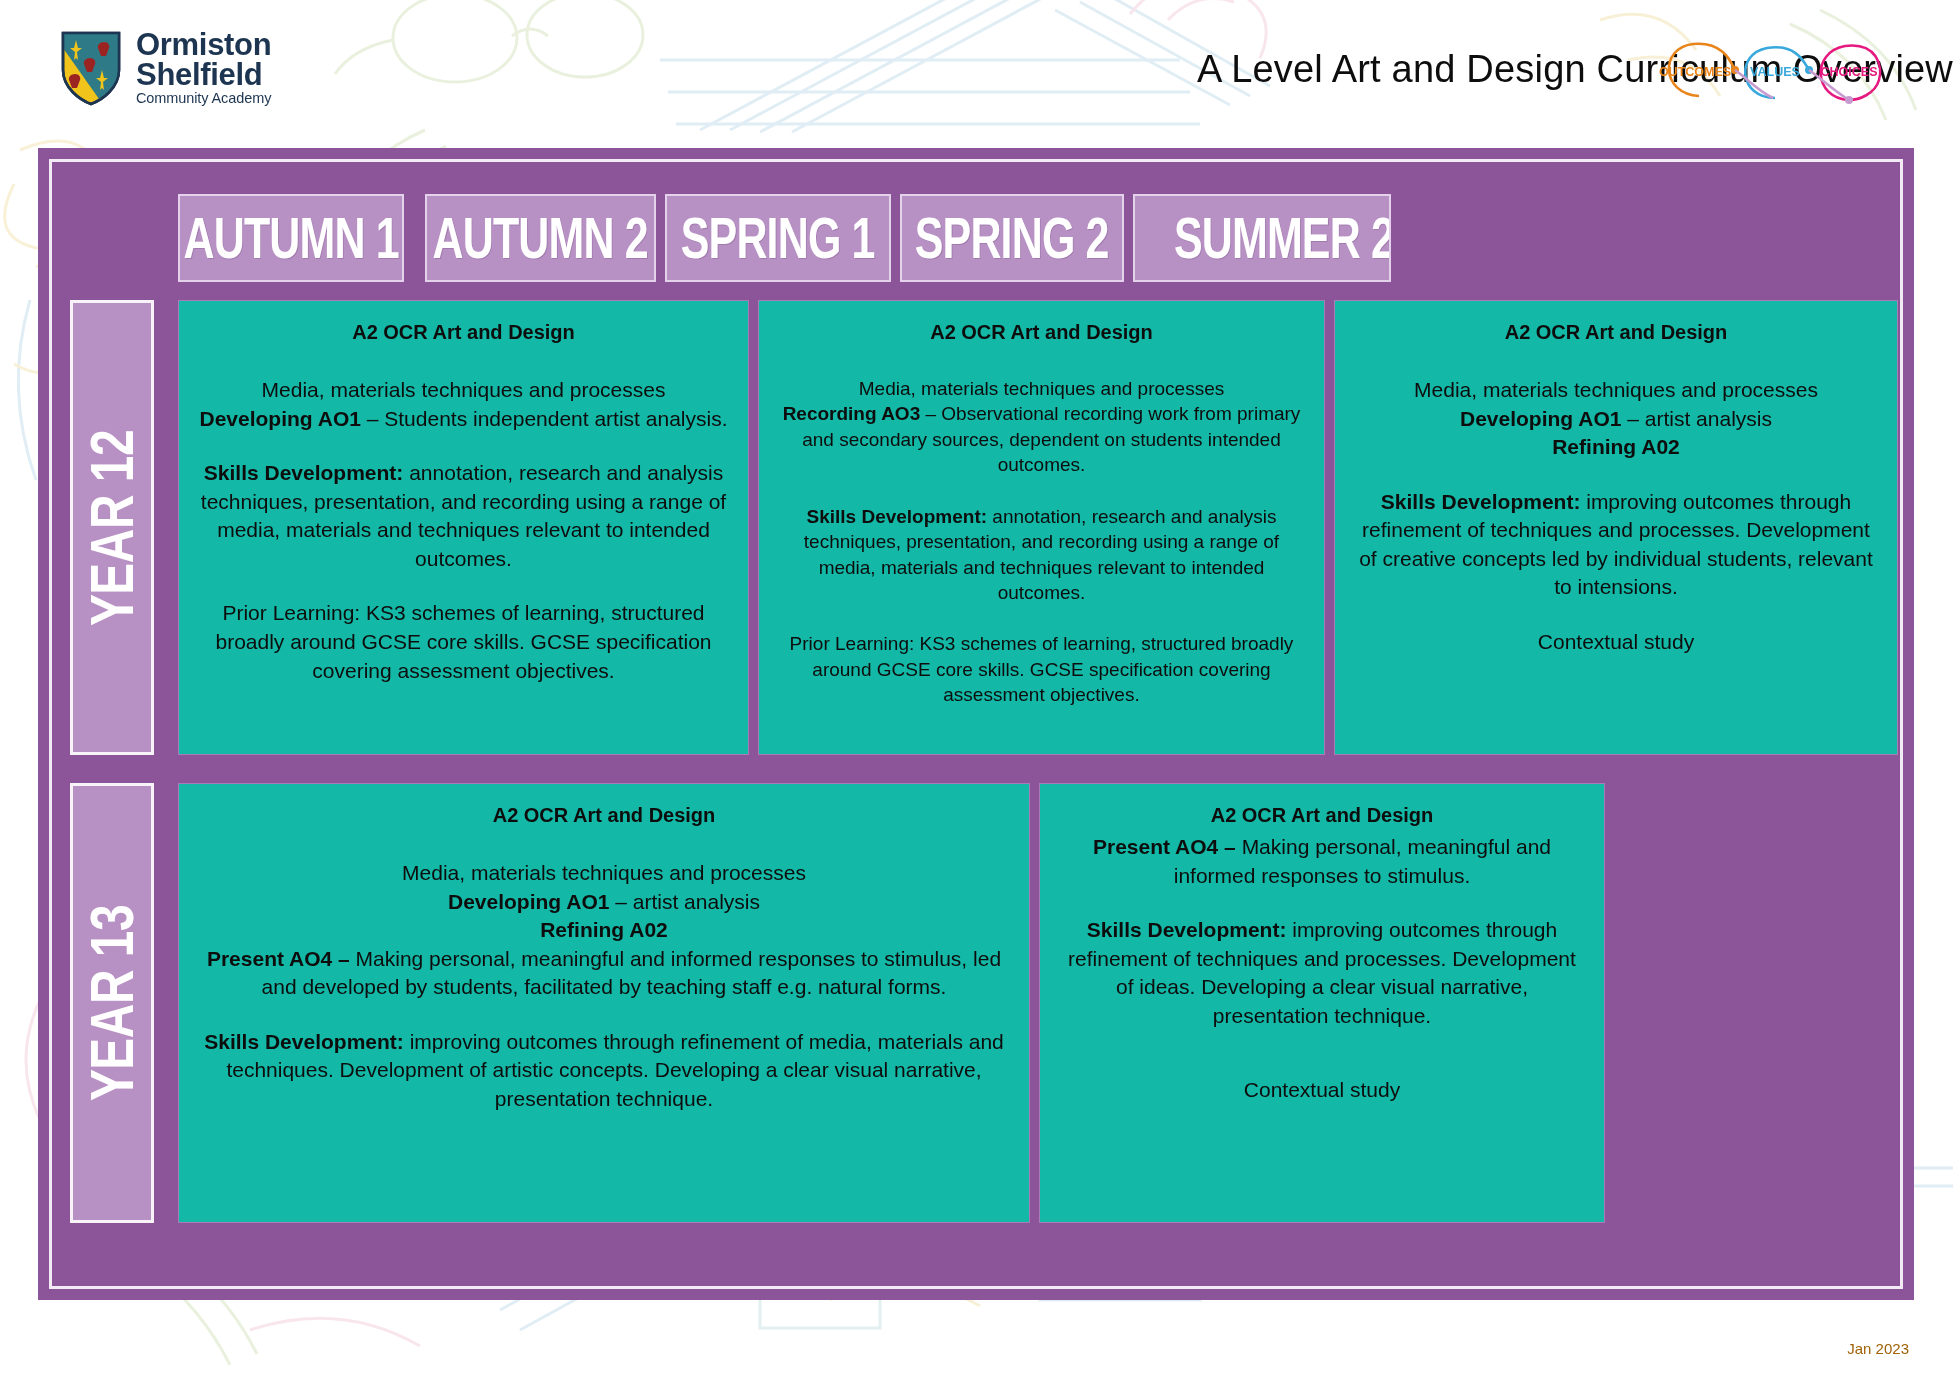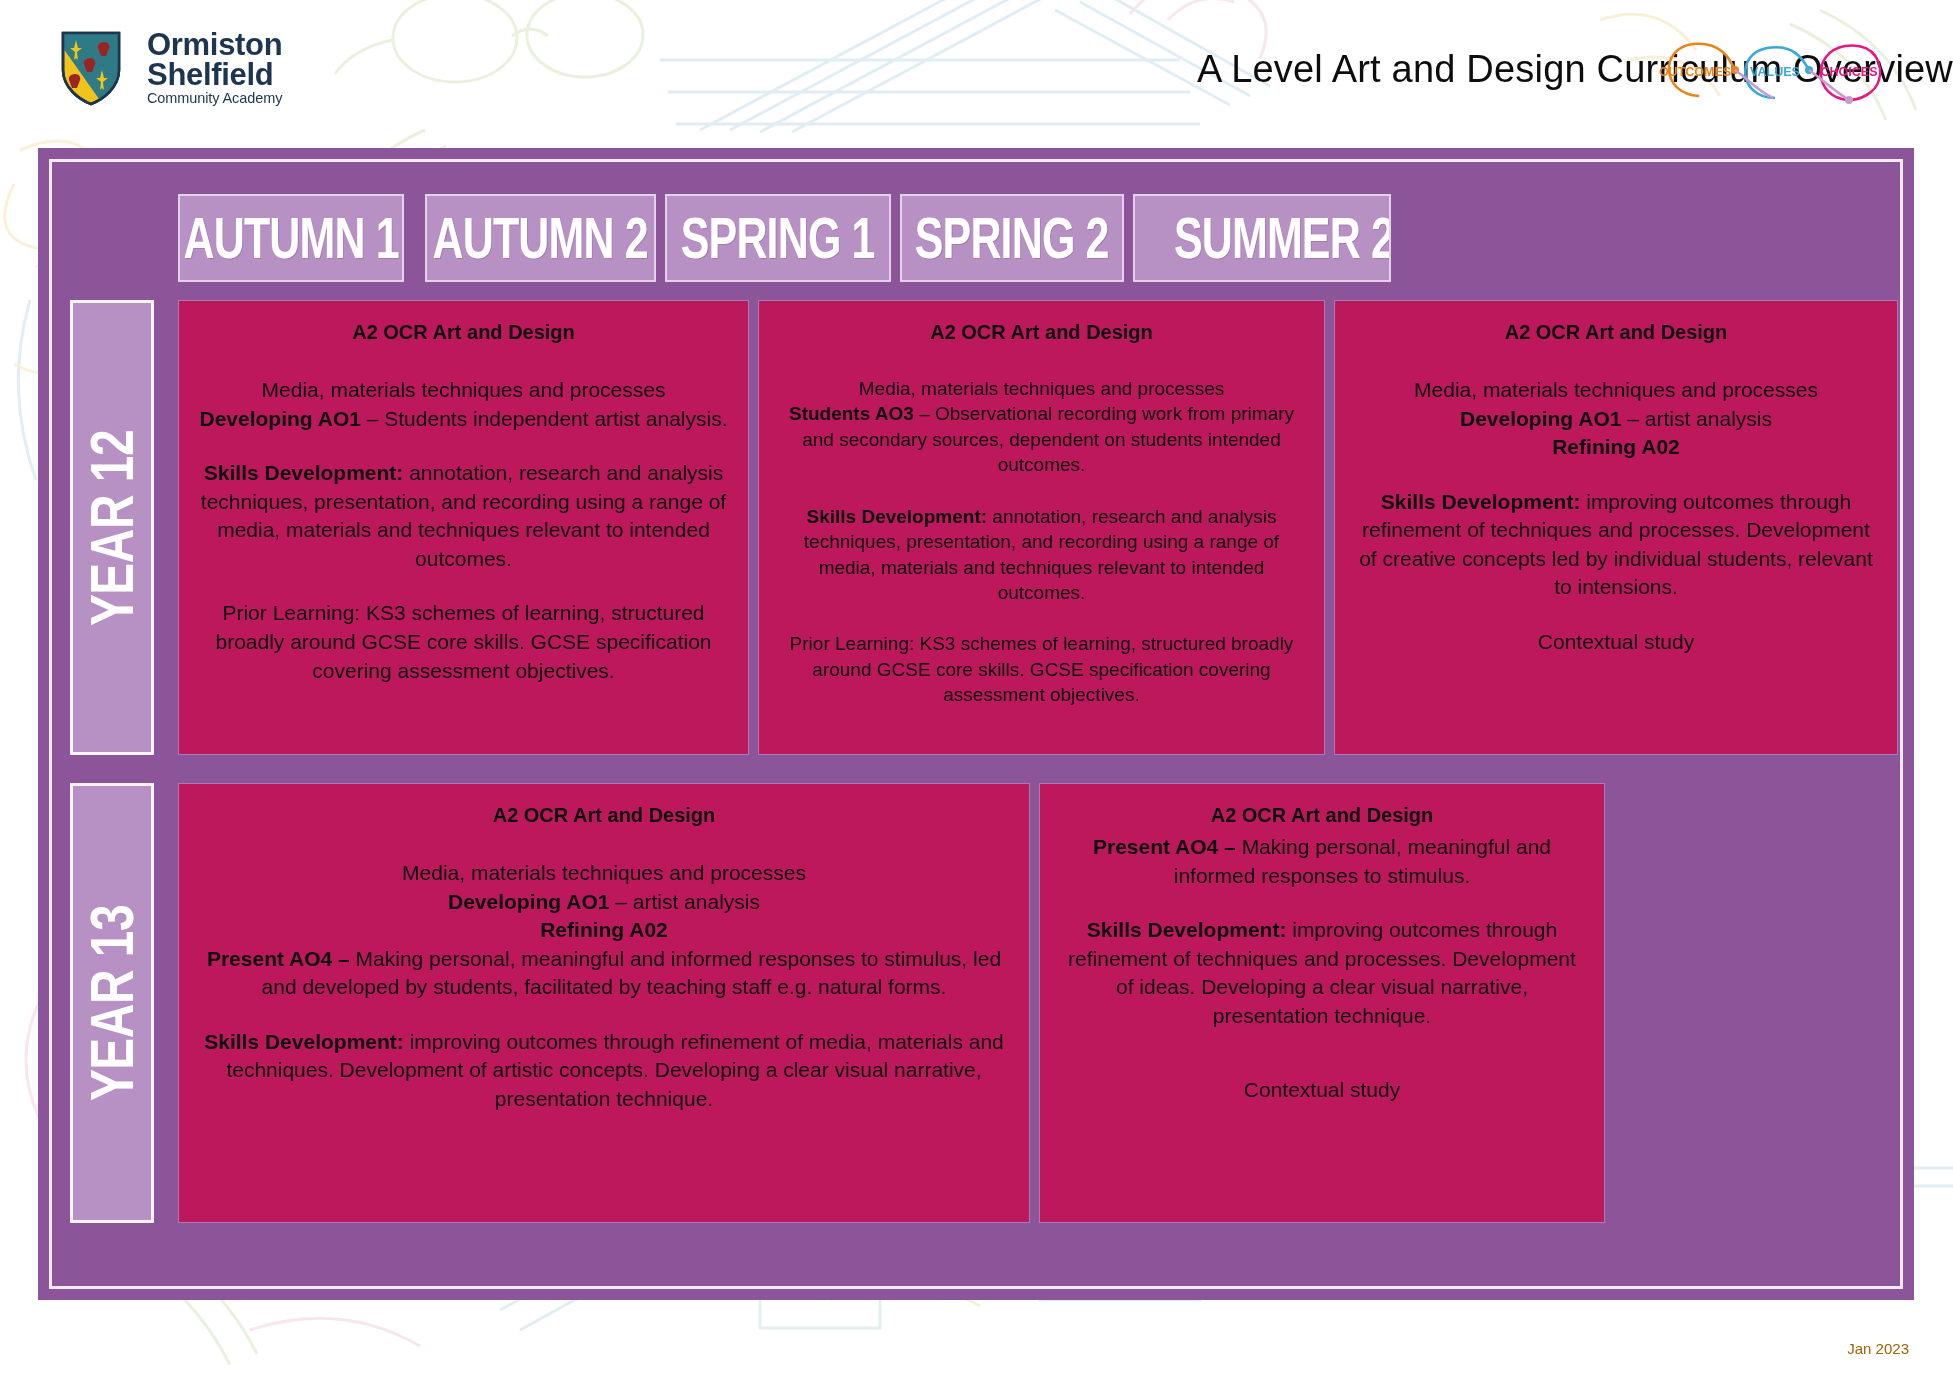--- a/index.html
+++ b/index.html
@@ -33,21 +33,21 @@
     z-index: 3;
     display: flex;
     align-items: center;
   }
 
   #school-logo {
     position: absolute;
     left: 60px; top: 30px;
     display: flex;
     align-items: center;
-    gap: 25px;
+    gap: 14px;
     justify-content: center;
   }
   #crest { width: 62px; height: 76px; flex: 0 0 auto; }
   #school-wordmark {
     line-height: 0.96;
     color: #1d3550;
   }
   #school-wordmark .l1, #school-wordmark .l2 {
     font-size: 31px;
     font-weight: bold;
@@ -160,21 +160,21 @@
     transform: rotate(-90deg) scaleX(0.92) scaleY(1.18);
   }
 
   .cards {
     flex: 1 1 auto;
     display: flex;
     gap: 9px;
     min-width: 0;
   }
   .card {
-    background: #be185d;
+    background: #14b8a6;
     border: 1px solid #a97bb7;
     padding: 18px 20px 10px 20px;
     font-size: 20px;
     line-height: 1.34;
     color: #0d0d0d;
     text-align: center;
     overflow: hidden;
   }
   .card.w2 { flex: 0 0 571px; }
   .card.w2b { flex: 0 0 567px; }
@@ -369,21 +369,21 @@
           <div class="gap"></div>
           <p><b>Skills Development:</b><span> annotation, research and analysis techniques, presentation, and recording using a range of media, materials and techniques relevant to intended outcomes.</span></p>
           <div class="gap"></div>
           <p>Prior Learning: KS3 schemes of learning, structured broadly around GCSE core skills. GCSE specification covering assessment objectives.</p>
         </div>
 
         <div class="card w2b f19">
           <p class="card-title">A2 OCR Art and Design</p>
           <div class="gap"></div>
           <p>Media, materials techniques and processes</p>
-          <p><b>Students AO3</b><span> – Observational recording work from primary and secondary sources, dependent on students intended outcomes.</span></p>
+          <p><b>Recording AO3</b><span> – Observational recording work from primary and secondary sources, dependent on students intended outcomes.</span></p>
           <div class="gap"></div>
           <p><b>Skills Development:</b><span> annotation, research and analysis techniques, presentation, and recording using a range of media, materials and techniques relevant to intended outcomes.</span></p>
           <div class="gap"></div>
           <p>Prior Learning: KS3 schemes of learning, structured broadly around GCSE core skills. GCSE specification covering assessment objectives.</p>
         </div>
 
         <div class="card w2c f21">
           <p class="card-title">A2 OCR Art and Design</p>
           <div class="gap"></div>
           <p>Media, materials techniques and processes</p>

